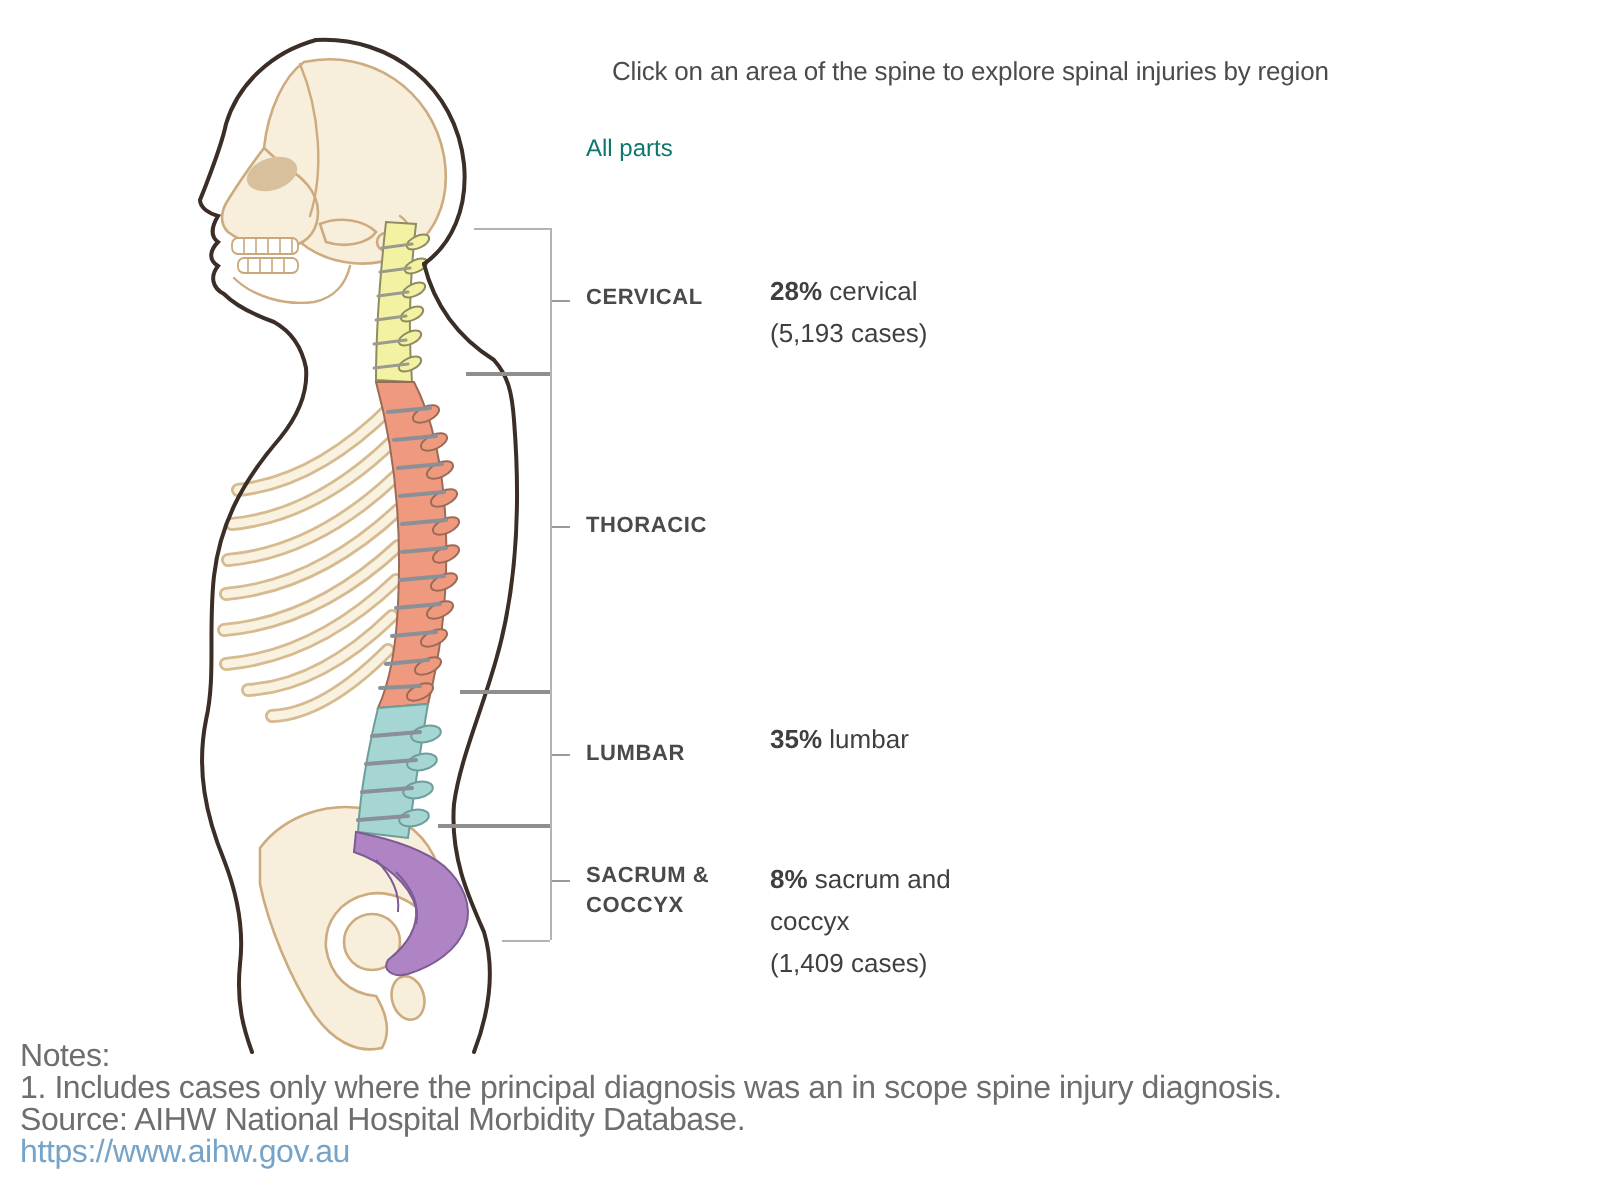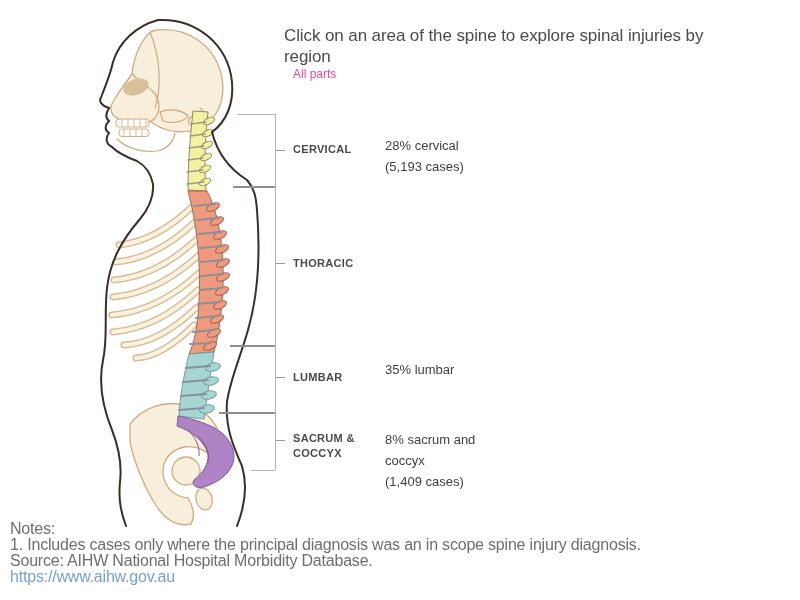--- a/index.html
+++ b/index.html
@@ -2,36 +2,36 @@
 <html><head>
 <meta charset="utf-8">
 <style>
   * { margin:0; padding:0; box-sizing:border-box; }
   html,body { width:800px; height:600px; background:#ffffff; overflow:hidden;
     font-family:"Liberation Sans", sans-serif; }
   .abs { position:absolute; }
   #stage { position:relative; width:800px; height:600px; background:#fff; }
 
   
-  .instruction { left:284px; top:25px; width:430px; font-size:17px; line-height:21px;
+  .instruction { left:306px; top:25px; width:430px; font-size:13px; line-height:21px;
     color:#4b4b4b; letter-spacing:-0.1px; }
-  .dropdown-value { left:293px; top:67px; font-size:12px; color:#ec4899; cursor:pointer; }
+  .dropdown-value { left:293px; top:67px; font-size:12px; color:#0f766e; cursor:pointer; }
 
   
   .bline { background:#b3b3b3; }
   .bbound { background:#8f8f8f; }
   .btick { background:#9a9a9a; }
 
   
   .region-label { left:293px; width:86px; font-size:11px; font-weight:bold;
     color:#4a4a4a; letter-spacing:0.3px; line-height:15px; }
 
   
   .stat { left:385px; width:104px; font-size:13px; line-height:21px; color:#3f3f3f; }
-  .stat .pct { font-weight:normal; }
+  .stat .pct { font-weight:bold; }
 
   
   .notes { left:10px; top:521px; font-size:16px; line-height:16px; color:#6e6e6e;
     letter-spacing:-0.2px; }
   .notes a { color:#76a3c8; cursor:pointer; }
 
   
   .skin { fill:none; stroke:#3b2e26; stroke-width:2; stroke-linecap:round; }
   .bone { fill:#f8eedc; stroke:#cdab7e; stroke-width:1.3; }
   .boneline { fill:none; stroke:#cdab7e; stroke-width:1.2; stroke-linecap:round; }

